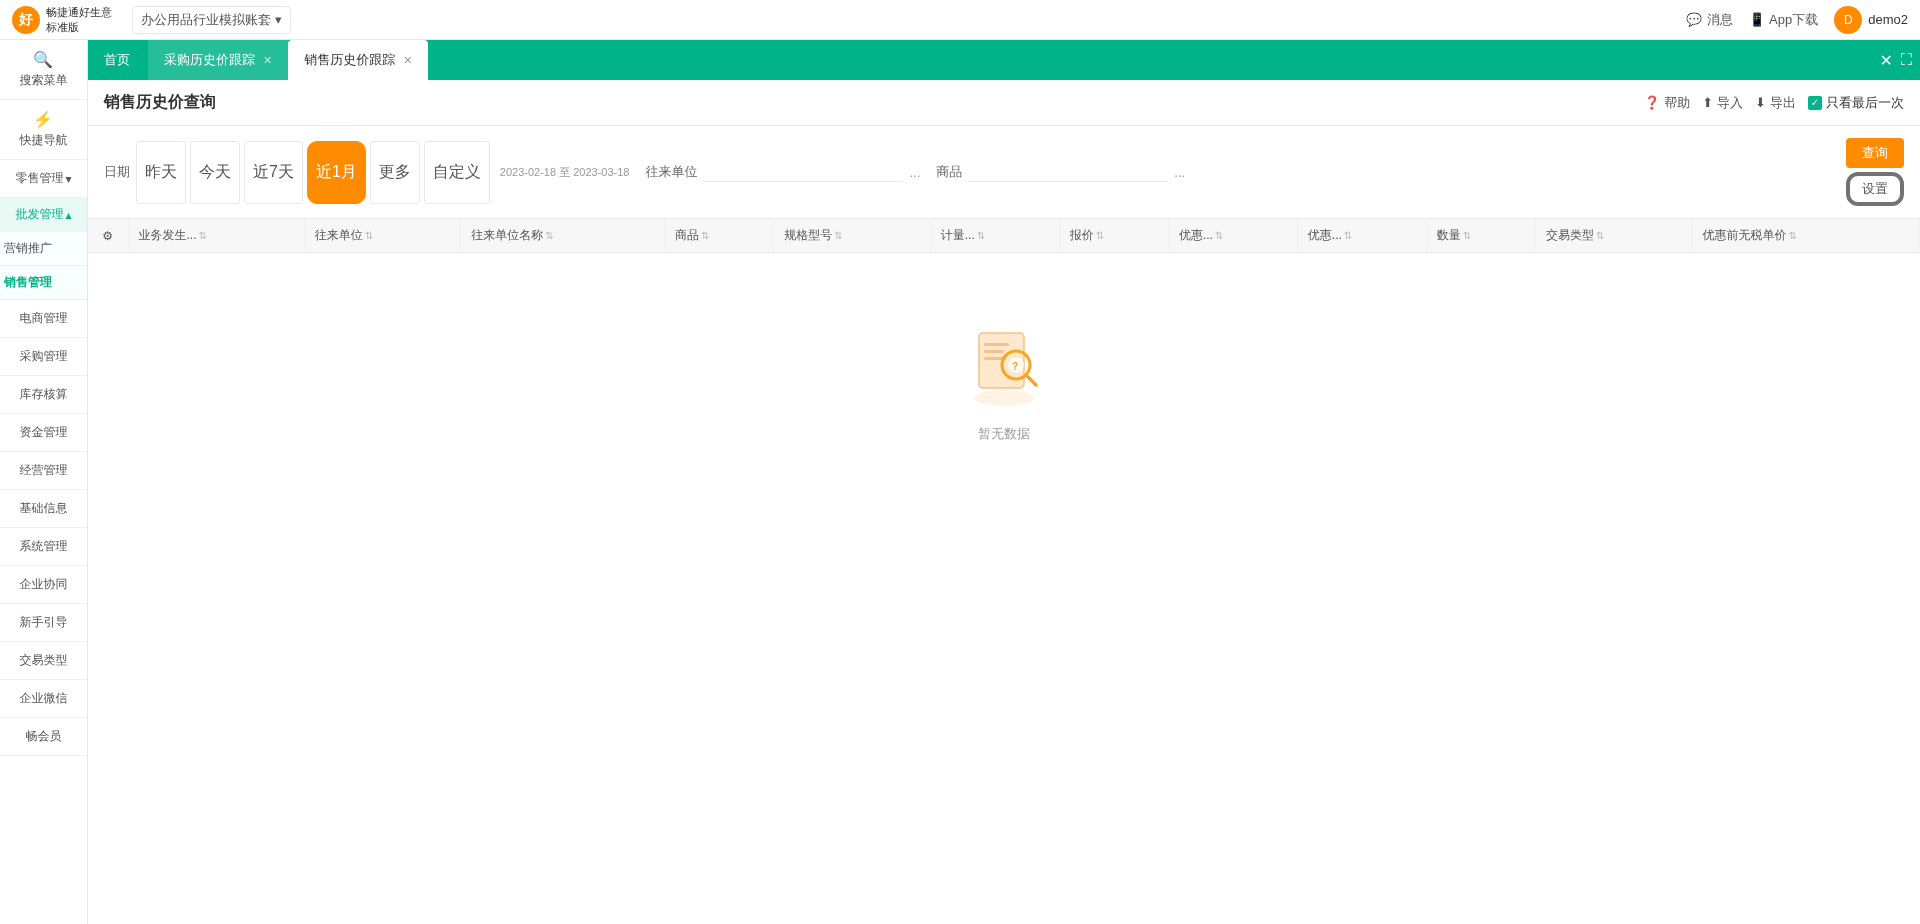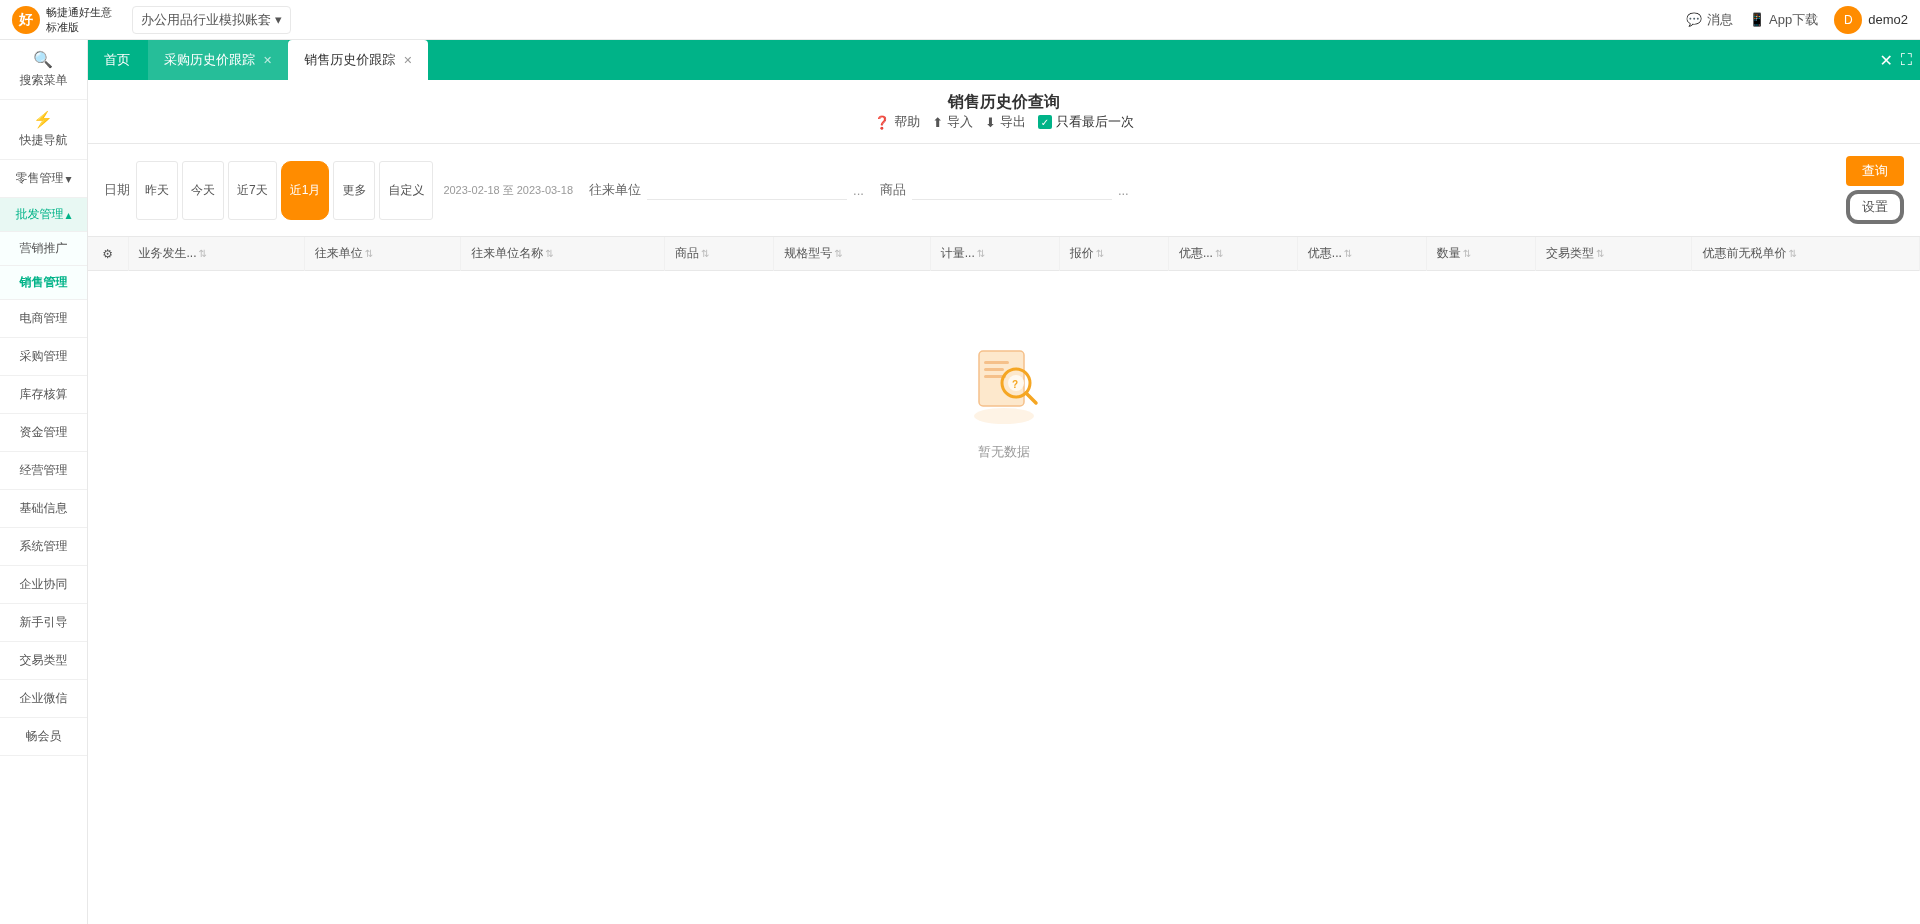--- a/index.html
+++ b/index.html
@@ -131,21 +131,20 @@
       color: #555;
       font-size: 12px;
       border-bottom: 1px solid #f0f0f0;
     }
     .sidebar-section.expanded {
       background: #e8f8f3;
       color: #00b388;
     }
     .sidebar-sub-item {
       padding: 8px 4px;
-      text-align: center;
       cursor: pointer;
       color: #555;
       font-size: 12px;
       background: #f9fffe;
       border-bottom: 1px solid #f0f0f0;
     }
     .sidebar-sub-item.active { color: #00b388; font-weight: bold; }
 
     
     .content-area {
@@ -217,21 +216,20 @@
       padding: 0;
     }
 
     
     .page-header {
       padding: 12px 16px;
       border-bottom: 1px solid #e8e8e8;
       display: flex;
       align-items: center;
       justify-content: space-between;
-      flex-direction: column;
     }
     .page-title {
       font-size: 16px;
       font-weight: bold;
       color: #333;
     }
     .page-header-actions {
       display: flex;
       align-items: center;
       gap: 12px;
@@ -285,21 +283,21 @@
     .date-buttons {
       display: flex;
       align-items: center;
       gap: 4px;
     }
     .date-btn {
       padding: 20px 8px;
       border: 1px solid #e8e8e8;
       border-radius: 3px;
       cursor: pointer;
-      font-size: 12px;
+      font-size: 16px;
       color: #555;
       background: white;
     }
     .date-btn.active {
       background: #ff8c00;
       border-color: #ff8c00;
       color: white;
       border-radius: 10px;
     }
     .date-range-display {

